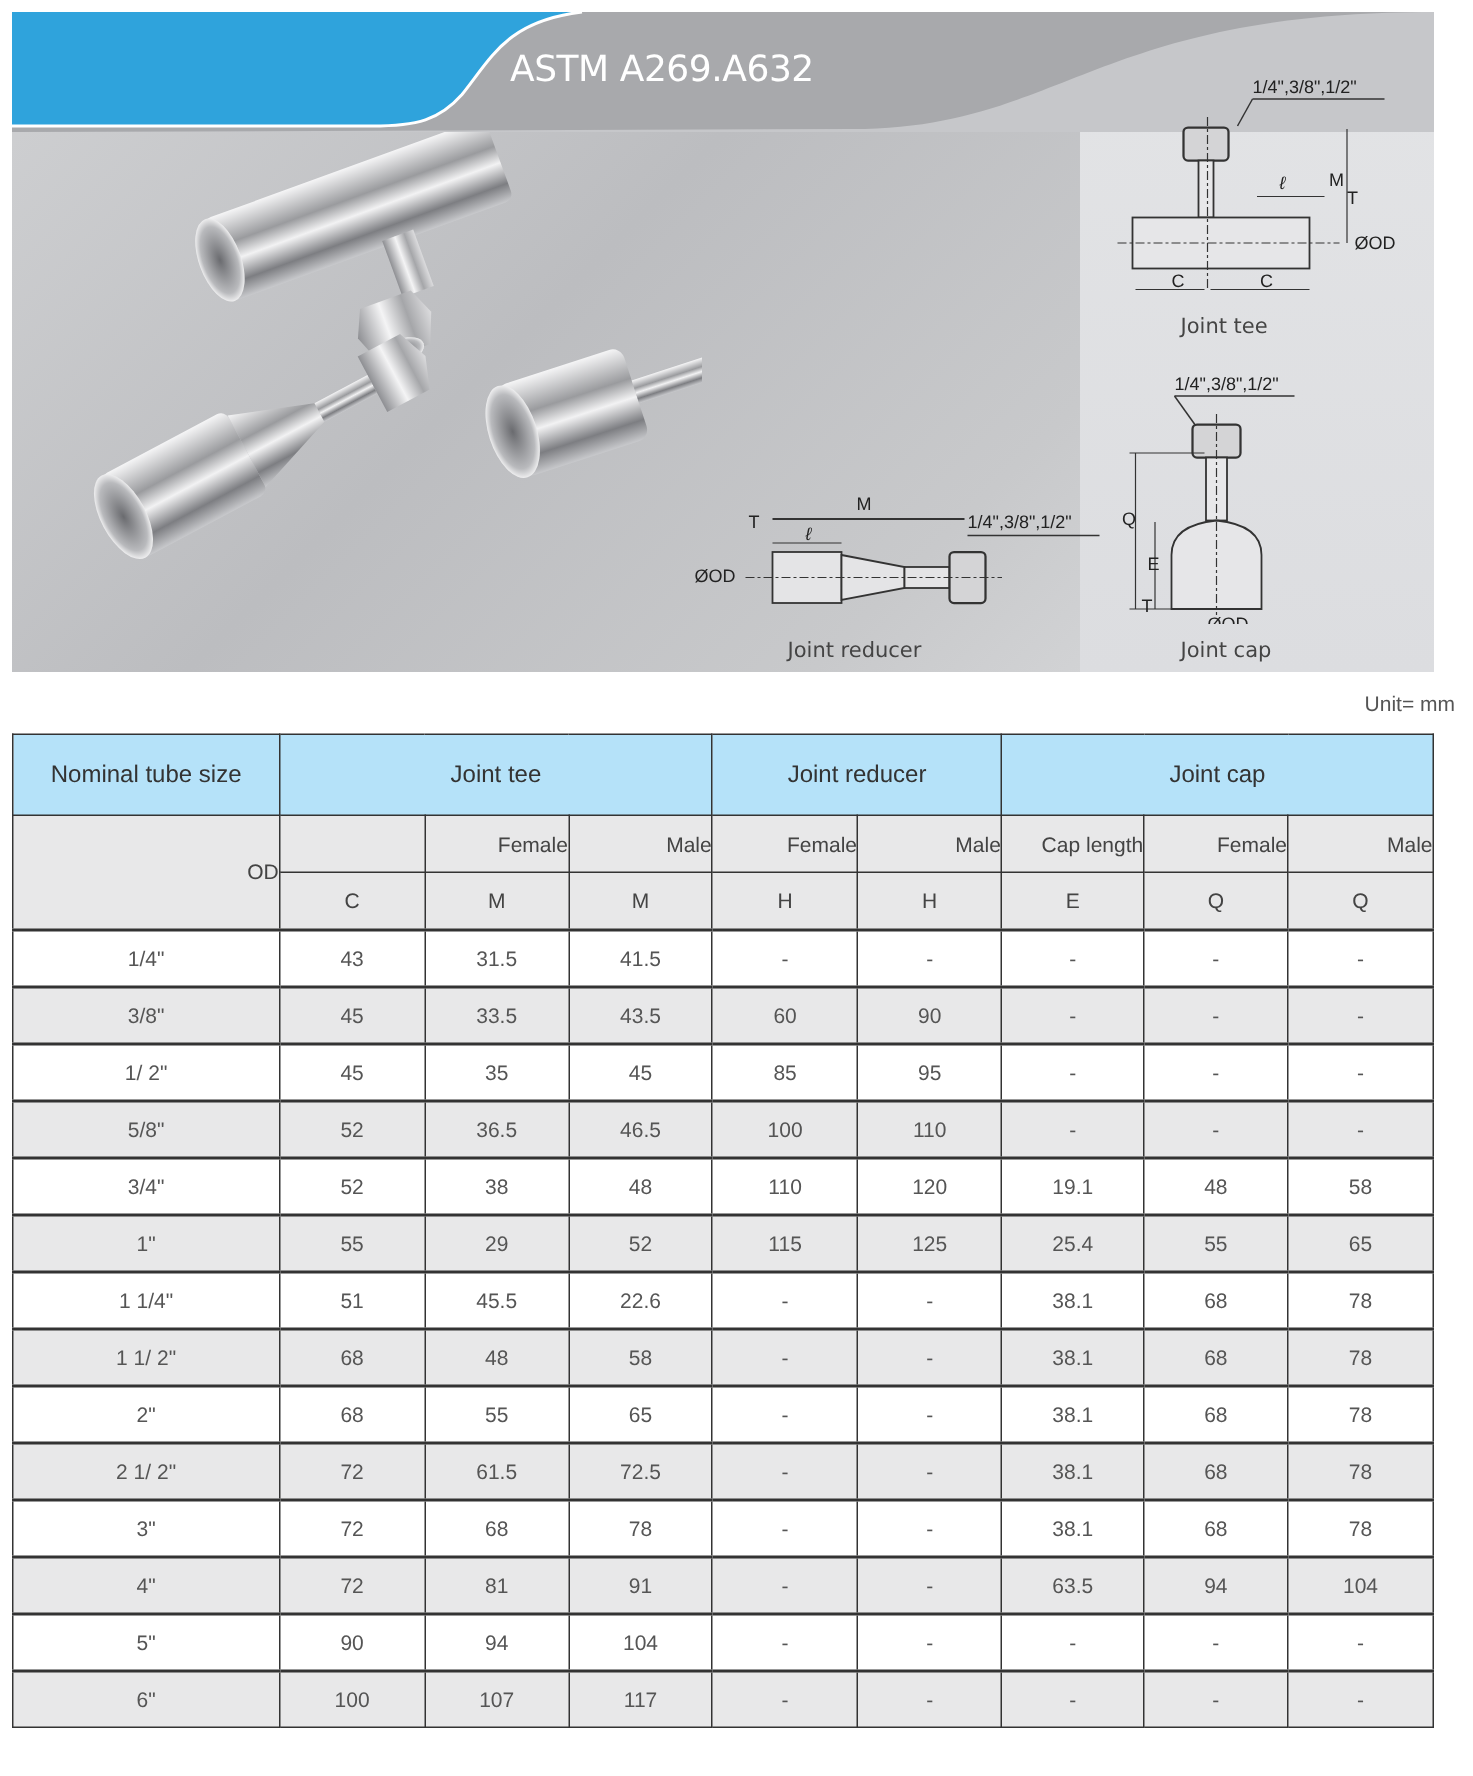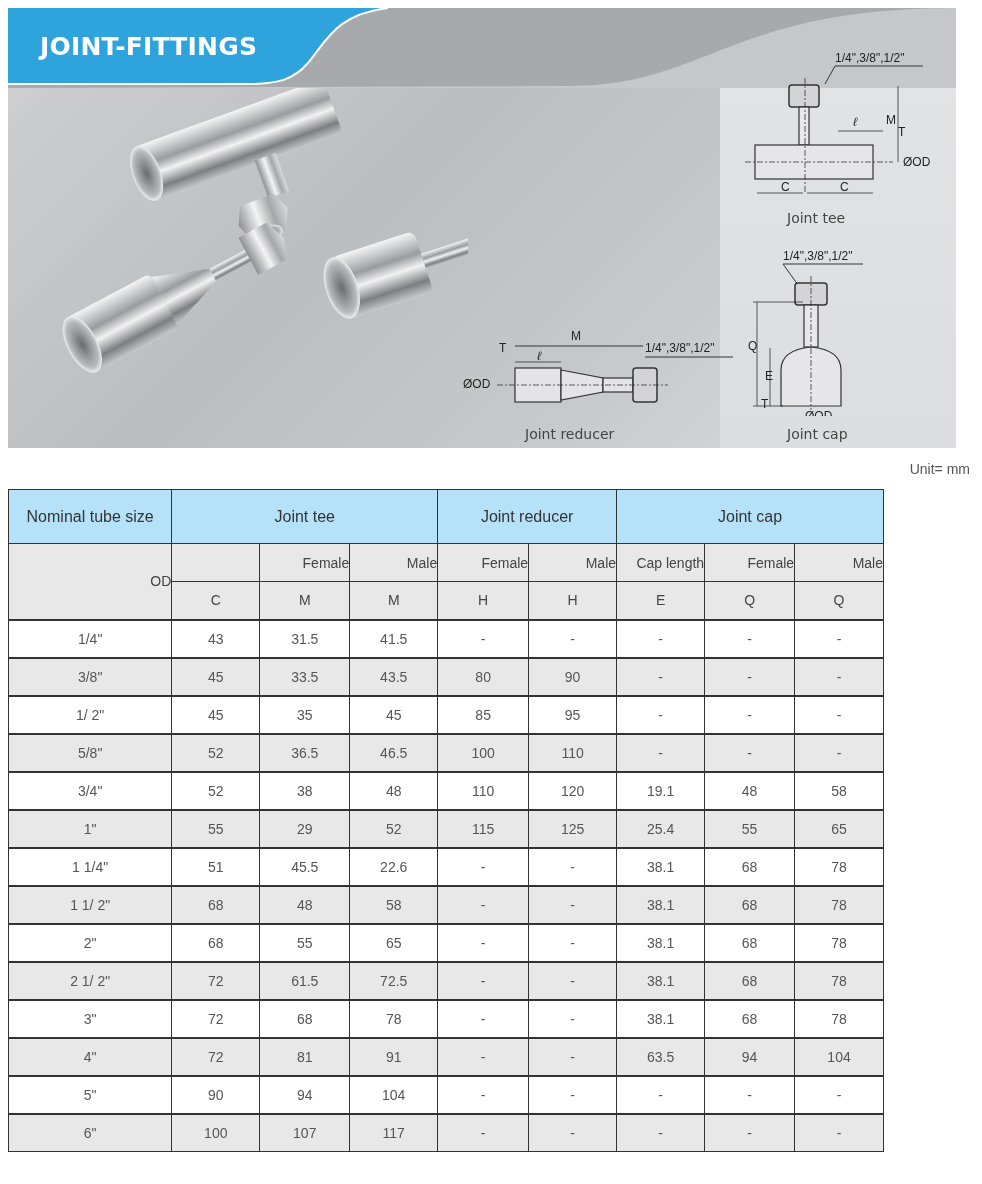--- a/index.html
+++ b/index.html
@@ -35,21 +35,21 @@
     white-space: nowrap;
   }
   .dim-text { font-family: "Liberation Sans", sans-serif; font-size: 12px; fill: #222; }
 
   .unit-label {
     position: absolute; right: 12px; top: 461px;
     font-size: 14px; color: #555;
   }
 
   table.spec {
-    position: absolute; left: 8px; top: 489px; width: 876px;
+    position: absolute; left: 8px; top: 489px; width: 948px;
     border-collapse: collapse; font-size: 14px; color: #555;
   }
   table.spec td, table.spec th {
     border: 1px solid #333; text-align: center; font-weight: normal;
   }
   table.spec thead tr.group th {
     background: #b5e2f9; height: 54px; font-size: 16px; color: #333;
   }
   table.spec thead tr.sub th { background: #e8e8e9; height: 38px; color: #444; text-align: right; }
   table.spec thead tr.sub2 th { background: #e8e8e9; height: 38px; color: #444; }
@@ -65,21 +65,21 @@
 
 <div class="banner">
   <div class="right-panel"></div>
 
   <svg class="title-svg" width="948" height="82">
     <path d="M0,0 L948,0 L948,80 L0,80 Z" fill="#c6c7ca"></path>
     <path d="M320,0 L948,0 L948,0 C 720,0 700,78 560,78 L0,80 L0,0 Z" fill="#a8a9ac"></path>
     <path d="M0,0 L380,0 C 330,6 320,30 300,55 C 285,72 270,76 240,76 L0,76 Z" fill="#2fa3dc"></path>
     <path d="M380,0 C 330,6 320,30 300,55 C 285,72 270,76 240,76 L0,76" fill="none" stroke="#ffffff" stroke-width="2"></path>
   </svg>
-  <div class="title-main">JOINT-FITTINGS</div>
+  <div class="title-sub">ASTM A269.A632</div>
 
   <svg class="photo-svg" width="460" height="320">
     <defs>
       <linearGradient id="chrome" x1="0" y1="0" x2="0" y2="1">
         <stop offset="0" stop-color="#f5f5f6"></stop>
         <stop offset="0.35" stop-color="#9a9b9e"></stop>
         <stop offset="0.55" stop-color="#f2f2f3"></stop>
         <stop offset="0.8" stop-color="#7d7e82"></stop>
         <stop offset="1" stop-color="#c8c9cc"></stop>
       </linearGradient>
@@ -239,21 +239,21 @@
         <td>-</td>
         <td>-</td>
         <td>-</td>
         <td>-</td>
       </tr>
       <tr>
         <td>3/8"</td>
         <td>45</td>
         <td>33.5</td>
         <td>43.5</td>
-        <td>80</td>
+        <td>60</td>
         <td>90</td>
         <td>-</td>
         <td>-</td>
         <td>-</td>
       </tr>
       <tr>
         <td>1/ 2"</td>
         <td>45</td>
         <td>35</td>
         <td>45</td>

